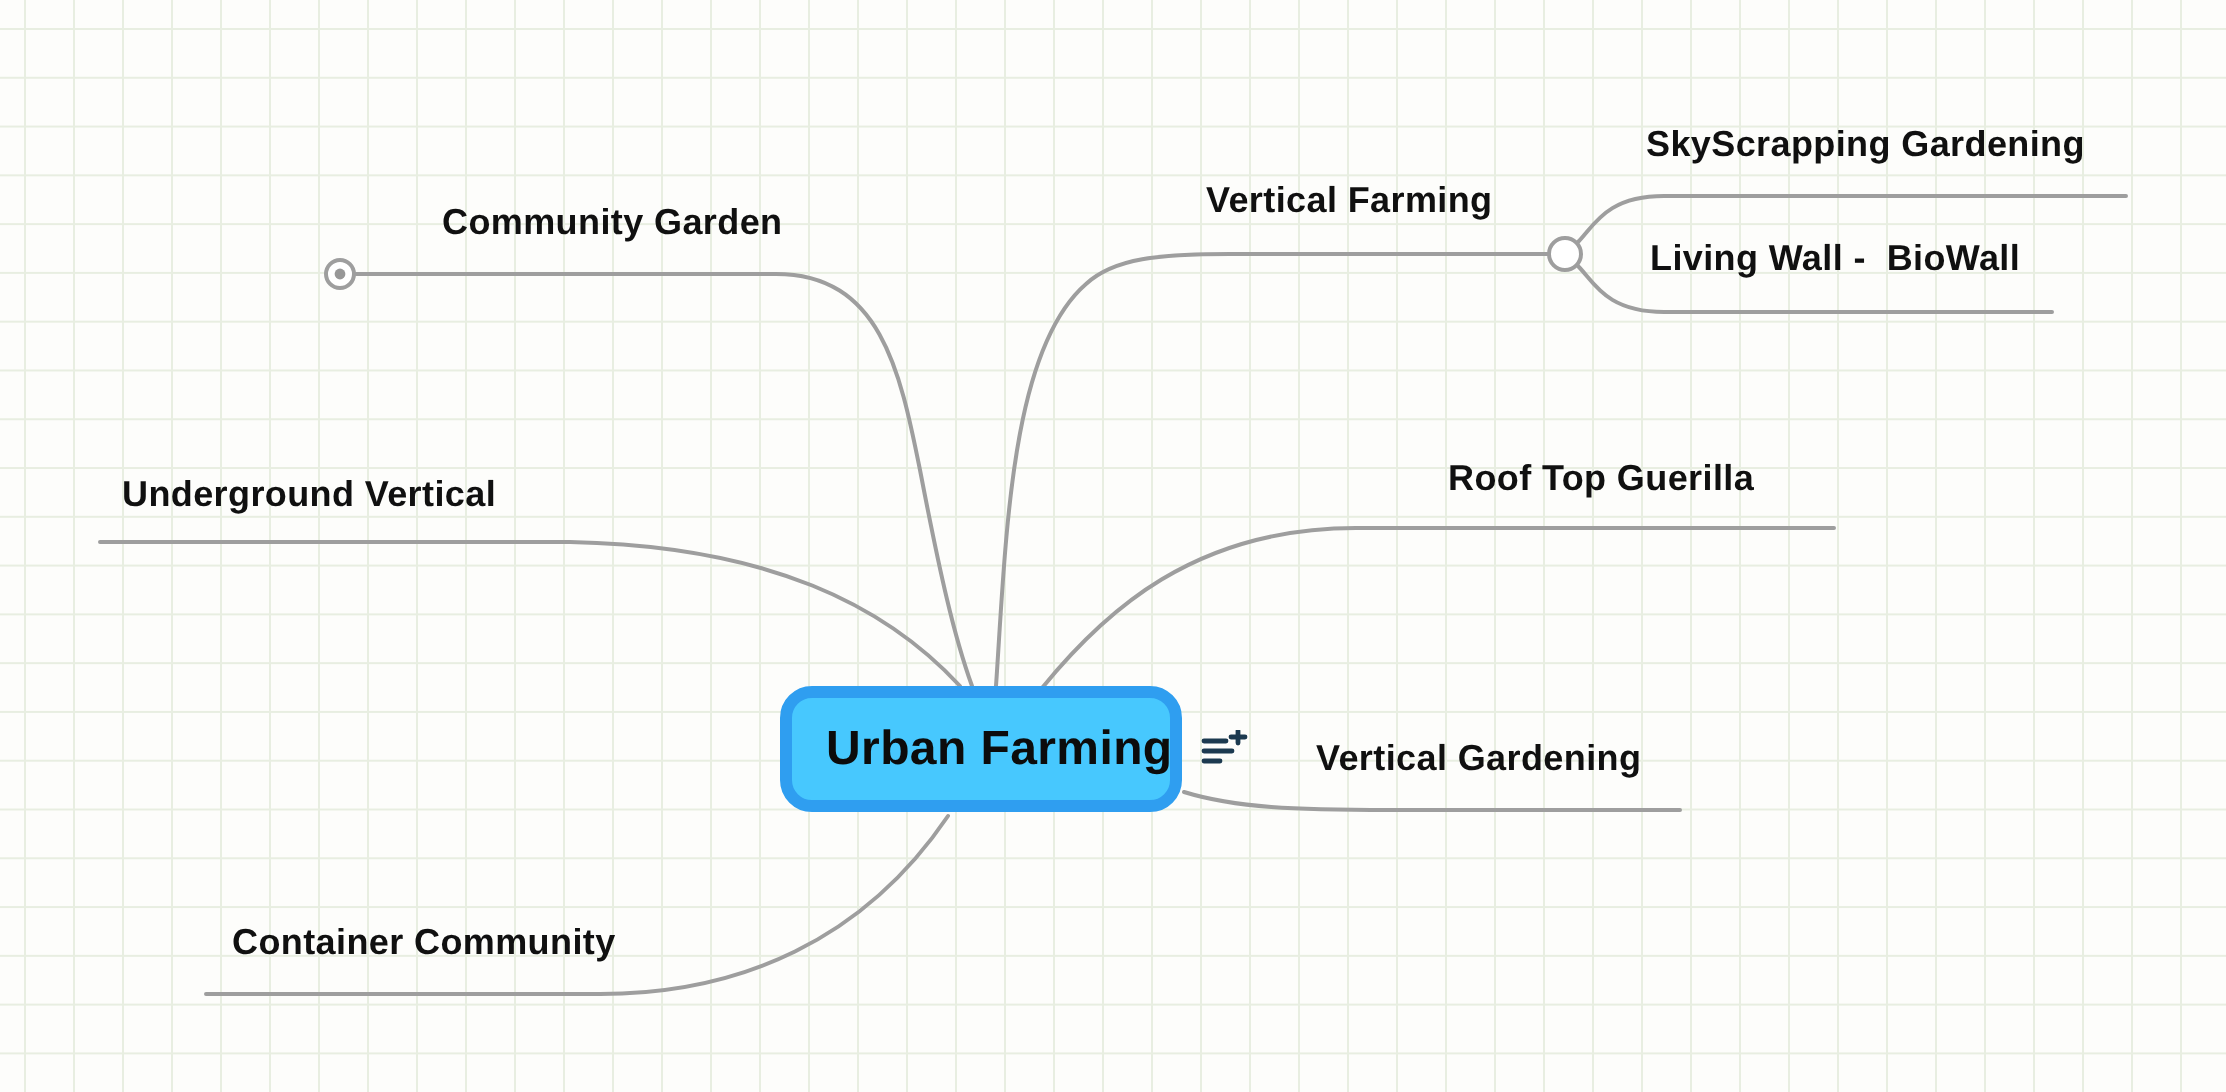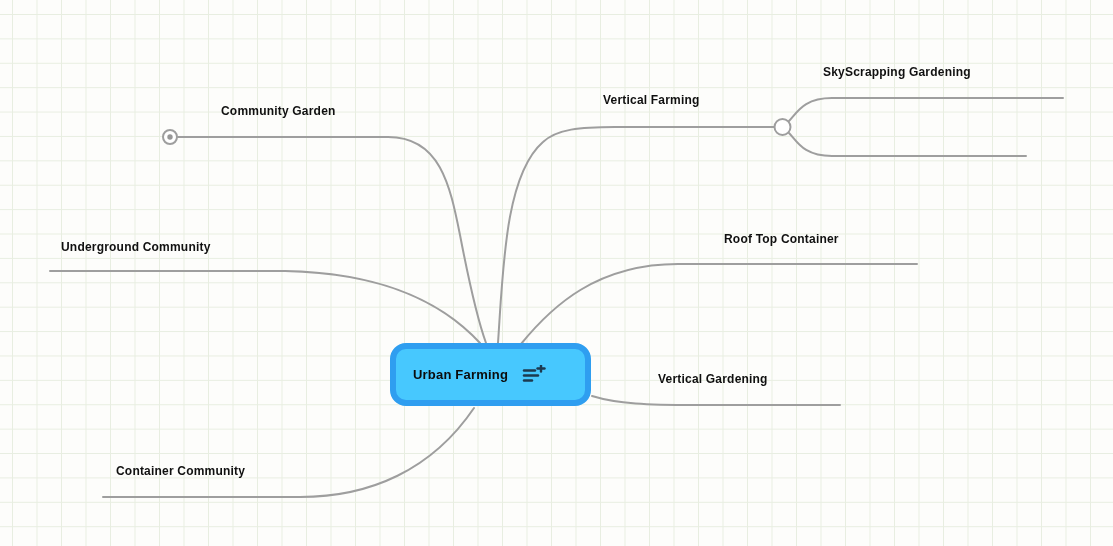--- a/index.html
+++ b/index.html
@@ -14,35 +14,35 @@
       linear-gradient(to right,#e8eee1 1px,transparent 1px),
       linear-gradient(to bottom,#e8eee1 1px,transparent 1px);
     background-size:24.5px 24.4px;
     background-position:12px 14px;
   }
   svg.connectors{
     position:absolute;left:0;top:0;width:1113px;height:546px;
   }
   .topic{
     position:absolute;
-    font-size:12px;font-weight:700;color:#101010;
+    font-size:18px;font-weight:700;color:#101010;
     letter-spacing:.2px;line-height:22px;
     white-space:pre;cursor:default;
   }
   .central{
     position:absolute;left:390px;top:343px;width:201px;height:63px;
     box-sizing:border-box;
     background:#47c8fe;
     border:6px solid #2f9ef0;
     border-radius:16px;
     display:flex;align-items:center;justify-content:flex-start;
     padding:0 12px 0 17px;
   }
   .central-label{
-    font-size:13px;font-weight:700;color:#0c0c0c;letter-spacing:.2px;
+    font-size:24px;font-weight:700;color:#0c0c0c;letter-spacing:.2px;
     white-space:pre;
   }
   .note-icon{margin-left:14px;flex:0 0 auto;}
 </style>
 </head>
 <body>
 
 <div class="canvas">
 
   <svg class="connectors" viewBox="0 0 1113 546" fill="none">
@@ -62,24 +62,25 @@
     </g>
     <circle cx="782.5" cy="127" r="8" fill="#ffffff" stroke="#9e9e9e" stroke-width="2"></circle>
   </svg>
 
   <div class="topic" style="left:202px;top:100px;margin-left:19px;">Community Garden</div>
 
   <div class="topic" style="left:603px;top:89px;">Vertical Farming</div>
 
   <div class="topic" style="left:823px;top:61px;">SkyScrapping Gardening</div>
 
+  <div class="topic" style="left:825px;top:118px;">Living Wall -  BioWall</div>
 
-  <div class="topic" style="left:61px;top:236px;">Underground Community</div>
+  <div class="topic" style="left:61px;top:236px;">Underground Vertical</div>
 
-  <div class="topic" style="left:724px;top:228px;">Roof Top Container</div>
+  <div class="topic" style="left:724px;top:228px;">Roof Top Guerilla</div>
 
   <div class="topic" style="left:658px;top:368px;">Vertical Gardening</div>
 
   <div class="topic" style="left:116px;top:460px;">Container Community</div>
 
   <div class="central">
     <span class="central-label">Urban Farming</span>
     <svg class="note-icon" width="24" height="19" viewBox="0 0 24 19">
       <g stroke="#1c3a50" stroke-width="2.4" stroke-linecap="round">
         <line x1="2" y1="5.5" x2="13" y2="5.5"></line>

